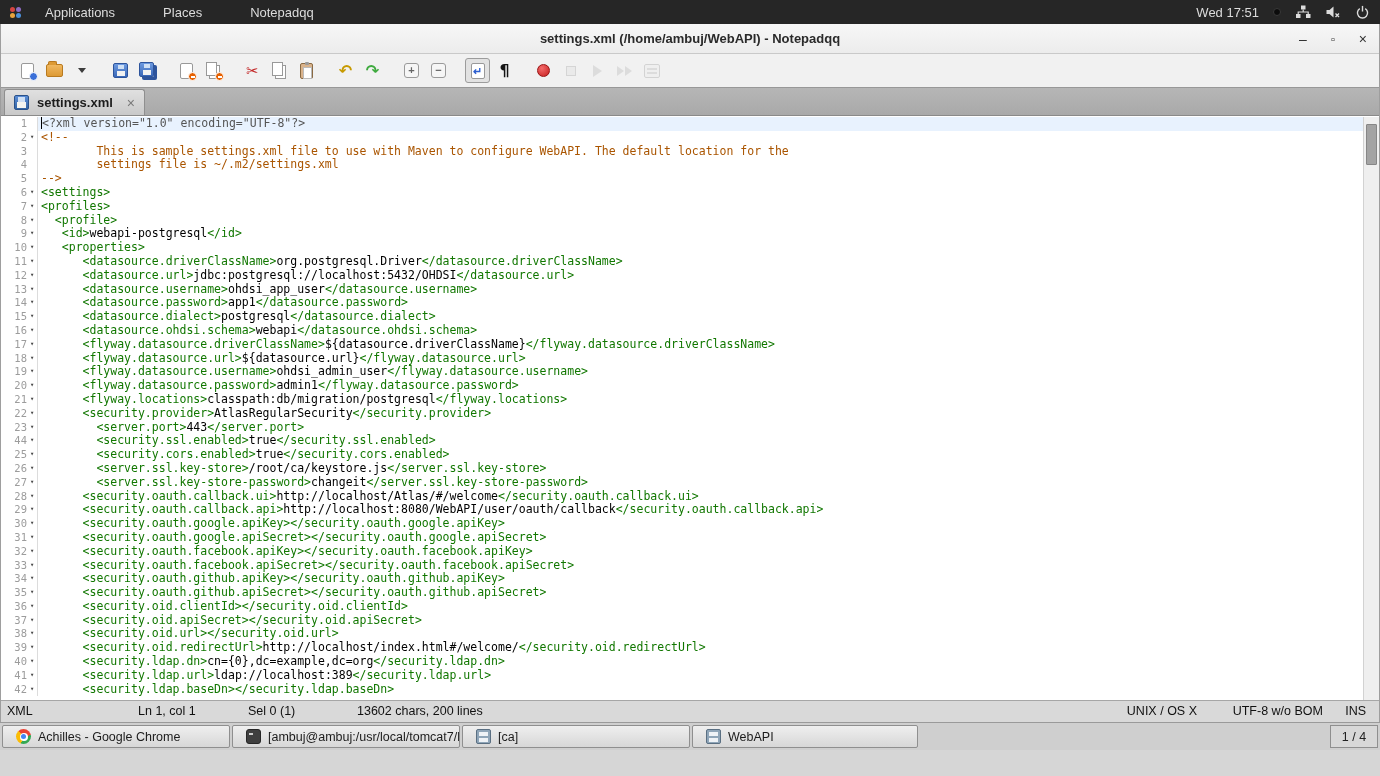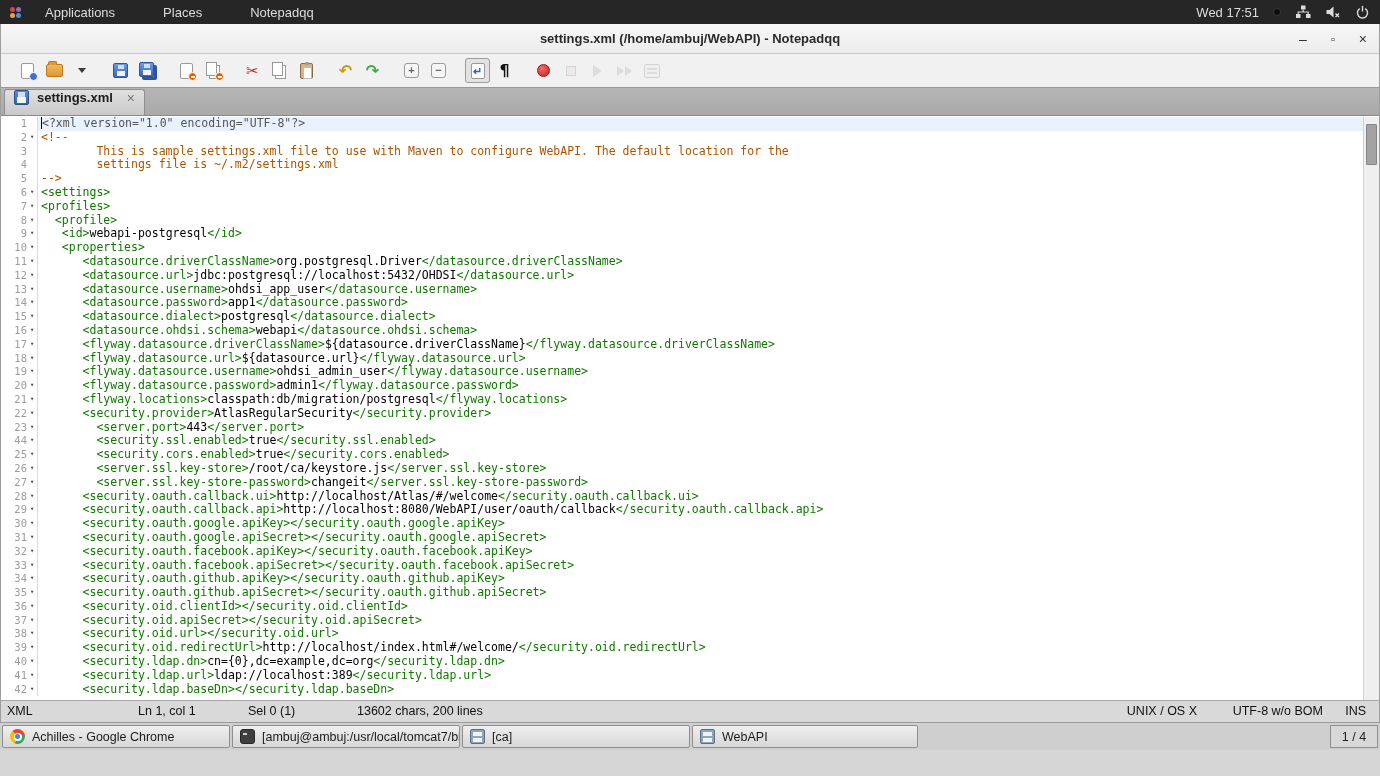--- a/index.html
+++ b/index.html
@@ -78,21 +78,21 @@
   .i-ff i{ width:0; height:0; border-top:5px solid transparent; border-bottom:5px solid transparent;
            border-left:7px solid #c4c4c4; }
   .i-dlg{ width:16px; height:14px; border:1px solid #b0b0b0; border-radius:2px; background:#ededed; position:relative; }
   .i-dlg::before{ content:""; position:absolute; left:2px; top:3px; width:10px; height:2px; background:#c4c4c4;
                   box-shadow:0 4px 0 #c4c4c4; }
 
   
   .tabbar{ height:28px; background:linear-gradient(#b6b6b6,#a9a9a9); border-top:1px solid #989898;
            display:flex; align-items:flex-end; padding-left:3px; }
   .tab{ height:26px; background:linear-gradient(#e0e0e0,#c9c9c9); border:1px solid #8f8f8f; border-bottom:none;
-        border-radius:3px 3px 0 0; display:flex; align-items:flex-start; padding:0 9px; gap:8px;
+        border-radius:3px 3px 0 0; display:flex; align-items:center; padding:0 9px; gap:8px;
         font-size:13px; font-weight:bold; color:#1c1c1c; min-width:130px; }
   .tab-close{ color:#787878; font-size:14px; font-weight:normal; margin-left:6px; }
   .floppy{ width:15px; height:15px; background:linear-gradient(#5b8dd6,#3465a4); border:1px solid #2a528a;
            border-radius:2px; position:relative; }
   .floppy::before{ content:""; position:absolute; left:3px; top:1px; width:7px; height:5px; background:#cfe0f5; }
   .floppy::after{ content:""; position:absolute; left:2px; bottom:1px; width:9px; height:6px; background:#f5f5f0; }
 
   
   .editor{ height:585px; background:#fff; border-top:1px solid #8a8a8a; position:relative; overflow:hidden; }
   .code-area{ position:absolute; left:0; top:1px; right:16px; bottom:0; overflow:hidden; }
@@ -115,21 +115,21 @@
   .statusbar{ height:22px; background:#d9d9d9; border-top:1px solid #a6a6a6; position:relative;
               font-size:12.5px; color:#111; }
   .statusbar span{ position:absolute; top:3px; white-space:nowrap; }
   .sb-lang{ left:6px; } .sb-pos{ left:137px; } .sb-sel{ left:247px; } .sb-stats{ left:356px; }
   .sb-eol{ right:182px; } .sb-enc{ right:56px; } .sb-ins{ right:13px; }
 
   
   .taskbar{ height:28px; background:#cfcfcf; border-top:1px solid #9a9a9a; position:relative; }
   .tkbtn{ position:absolute; top:2px; height:23px; border:1px solid #8f8f8f; border-radius:2px;
           background:linear-gradient(#efefef,#d7d7d7); display:flex; align-items:center; gap:7px;
-          padding:0 7px; font-size:12.5px; color:#1c1c1c; overflow:hidden; white-space:nowrap; }
+          padding:0 13px; font-size:12.5px; color:#1c1c1c; overflow:hidden; white-space:nowrap; }
   .tkbtn.active{ background:#e8e8e8; border-color:#5f5f5f; box-shadow:inset 1px 1px 3px rgba(0,0,0,.28); }
   .pager{ position:absolute; right:2px; top:2px; width:48px; height:23px; border:1px solid #8f8f8f;
           background:#d8d8d8; display:flex; align-items:center; justify-content:center;
           font-size:12.5px; color:#222; }
   .chrome-icon{ width:15px; height:15px; border-radius:50%; flex:0 0 15px;
      background:conic-gradient(from -40deg,#ea4335 0 120deg,#34a853 120deg 240deg,#fbbc05 240deg 360deg);
      position:relative; }
   .chrome-icon::before{ content:""; position:absolute; left:3.5px; top:3.5px; width:8px; height:8px;
      border-radius:50%; background:#fff; }
   .chrome-icon::after{ content:""; position:absolute; left:5px; top:5px; width:5px; height:5px;

